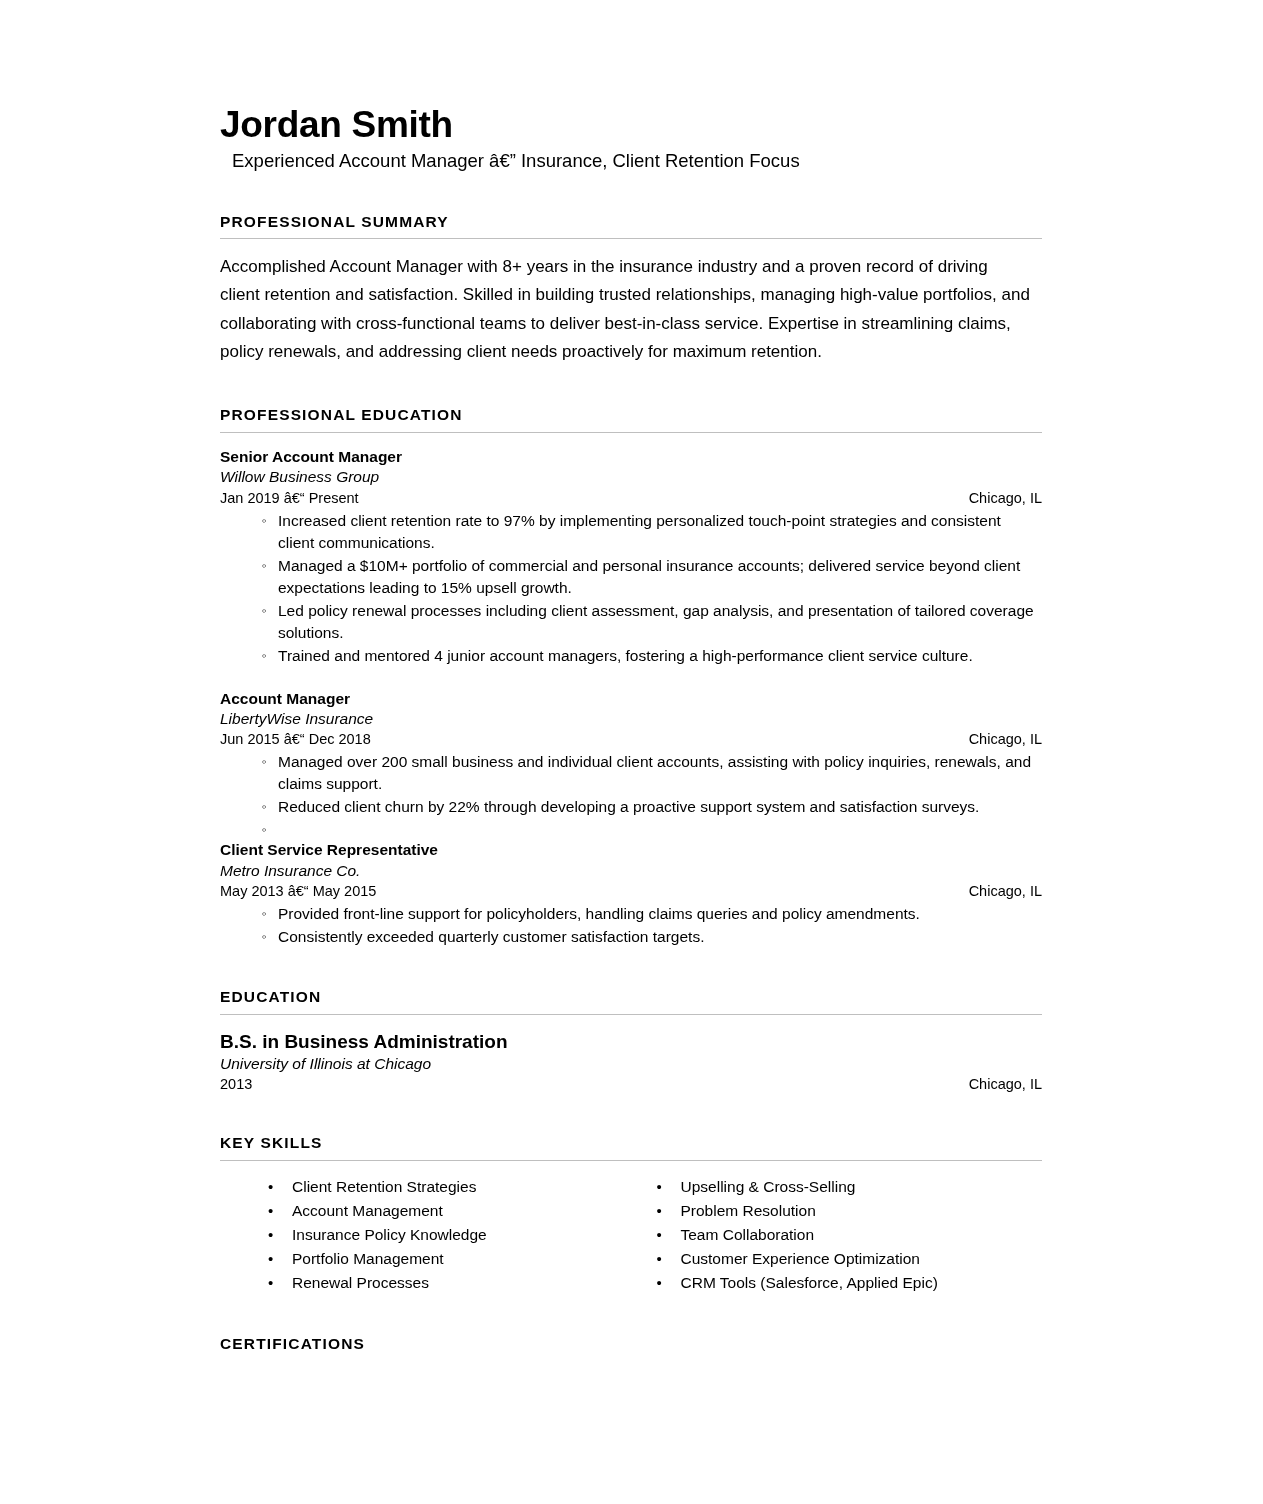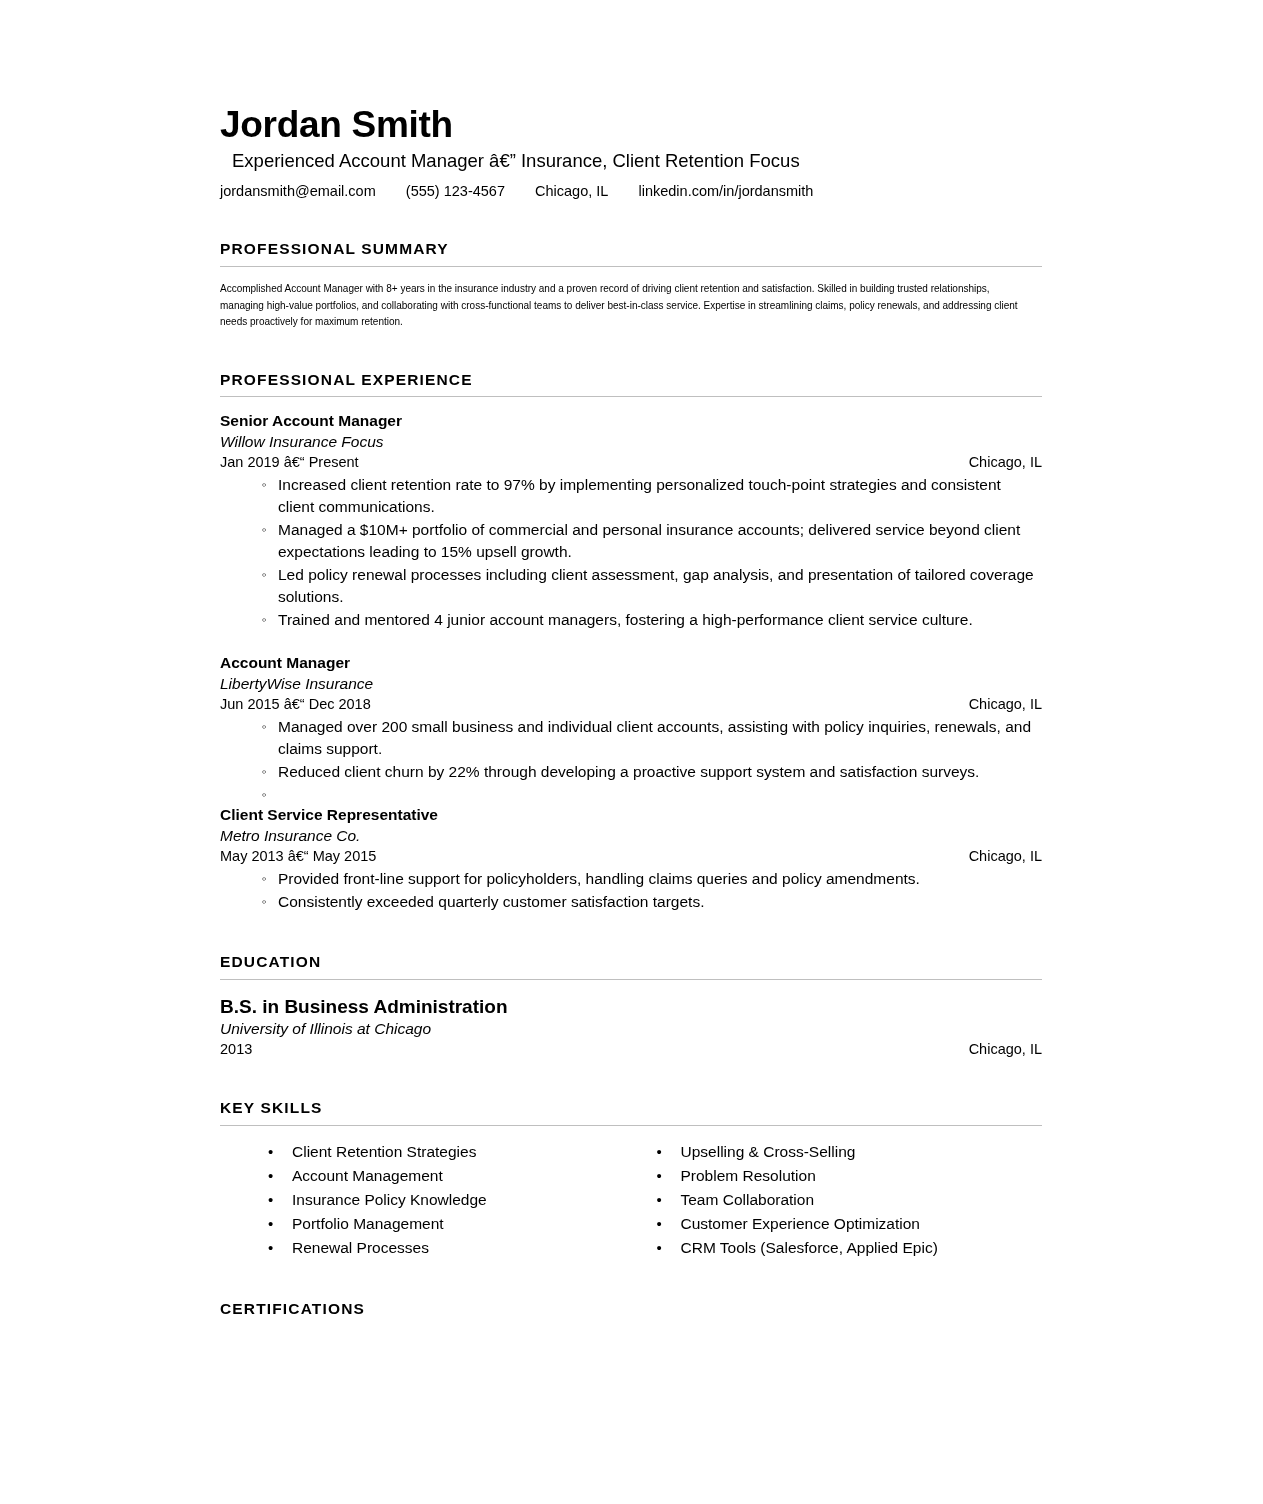--- a/index.html
+++ b/index.html
@@ -63,21 +63,21 @@
   }
   .rule {
     height: 1px;
     background: #bfbfbf;
     width: 822px;
     margin: 0 0 14px 0;
   }
 
   
   .summary {
-    font-size: 10px;
+    font-size: 17px;
     line-height: 1.66;
     margin: 0;
     width: 812px;
   }
 
   
   .job { margin-bottom: 22px; }
   .job:last-child { margin-bottom: 0; }
   .job-title {
     font-size: 15.5px;
@@ -170,44 +170,35 @@
 </style>
 </head>
 <body>
 
 <div class="page">
   <div class="content">
 
     <div>
       <h1 class="name">Jordan Smith</h1>
       <div class="tagline">Experienced Account Manager â€” Insurance, Client Retention Focus</div>
-      <div class="contact">
-        <span class="item">jordansmith@email.com</span>
-        <span class="gap"></span>
-        <span class="item">(555) 123-4567</span>
-        <span class="gap"></span>
-        <span class="item">Chicago, IL</span>
-        <span class="gap"></span>
-        <span class="item">linkedin.com/in/jordansmith</span>
-      </div>
     </div>
 
     <div class="section">
       <div class="section-title">PROFESSIONAL SUMMARY</div>
       <div class="rule"></div>
       <p class="summary">Accomplished Account Manager with 8+ years in the insurance industry and a proven record of driving client retention and satisfaction. Skilled in building trusted relationships, managing high-value portfolios, and collaborating with cross-functional teams to deliver best-in-class service. Expertise in streamlining claims, policy renewals, and addressing client needs proactively for maximum retention.</p>
     </div>
 
     <div class="section">
-      <div class="section-title">PROFESSIONAL EXPERIENCE</div>
+      <div class="section-title">PROFESSIONAL EDUCATION</div>
       <div class="rule"></div>
 
       <div class="job">
         <div class="job-title">Senior Account Manager</div>
-        <div class="job-company">Willow Insurance Focus</div>
+        <div class="job-company">Willow Business Group</div>
         <div class="job-meta">
           <span class="job-dates">Jan 2019 â€“ Present</span>
           <span class="job-location">Chicago, IL</span>
         </div>
         <ul class="bullets">
           <li><span class="marker">◦</span><span>Increased client retention rate to 97% by implementing personalized touch-point strategies and consistent client communications.</span></li>
           <li><span class="marker">◦</span><span>Managed a $10M+ portfolio of commercial and personal insurance accounts; delivered service beyond client expectations leading to 15% upsell growth.</span></li>
           <li><span class="marker">◦</span><span>Led policy renewal processes including client assessment, gap analysis, and presentation of tailored coverage solutions.</span></li>
           <li><span class="marker">◦</span><span>Trained and mentored 4 junior account managers, fostering a high-performance client service culture.</span></li>
         </ul>

